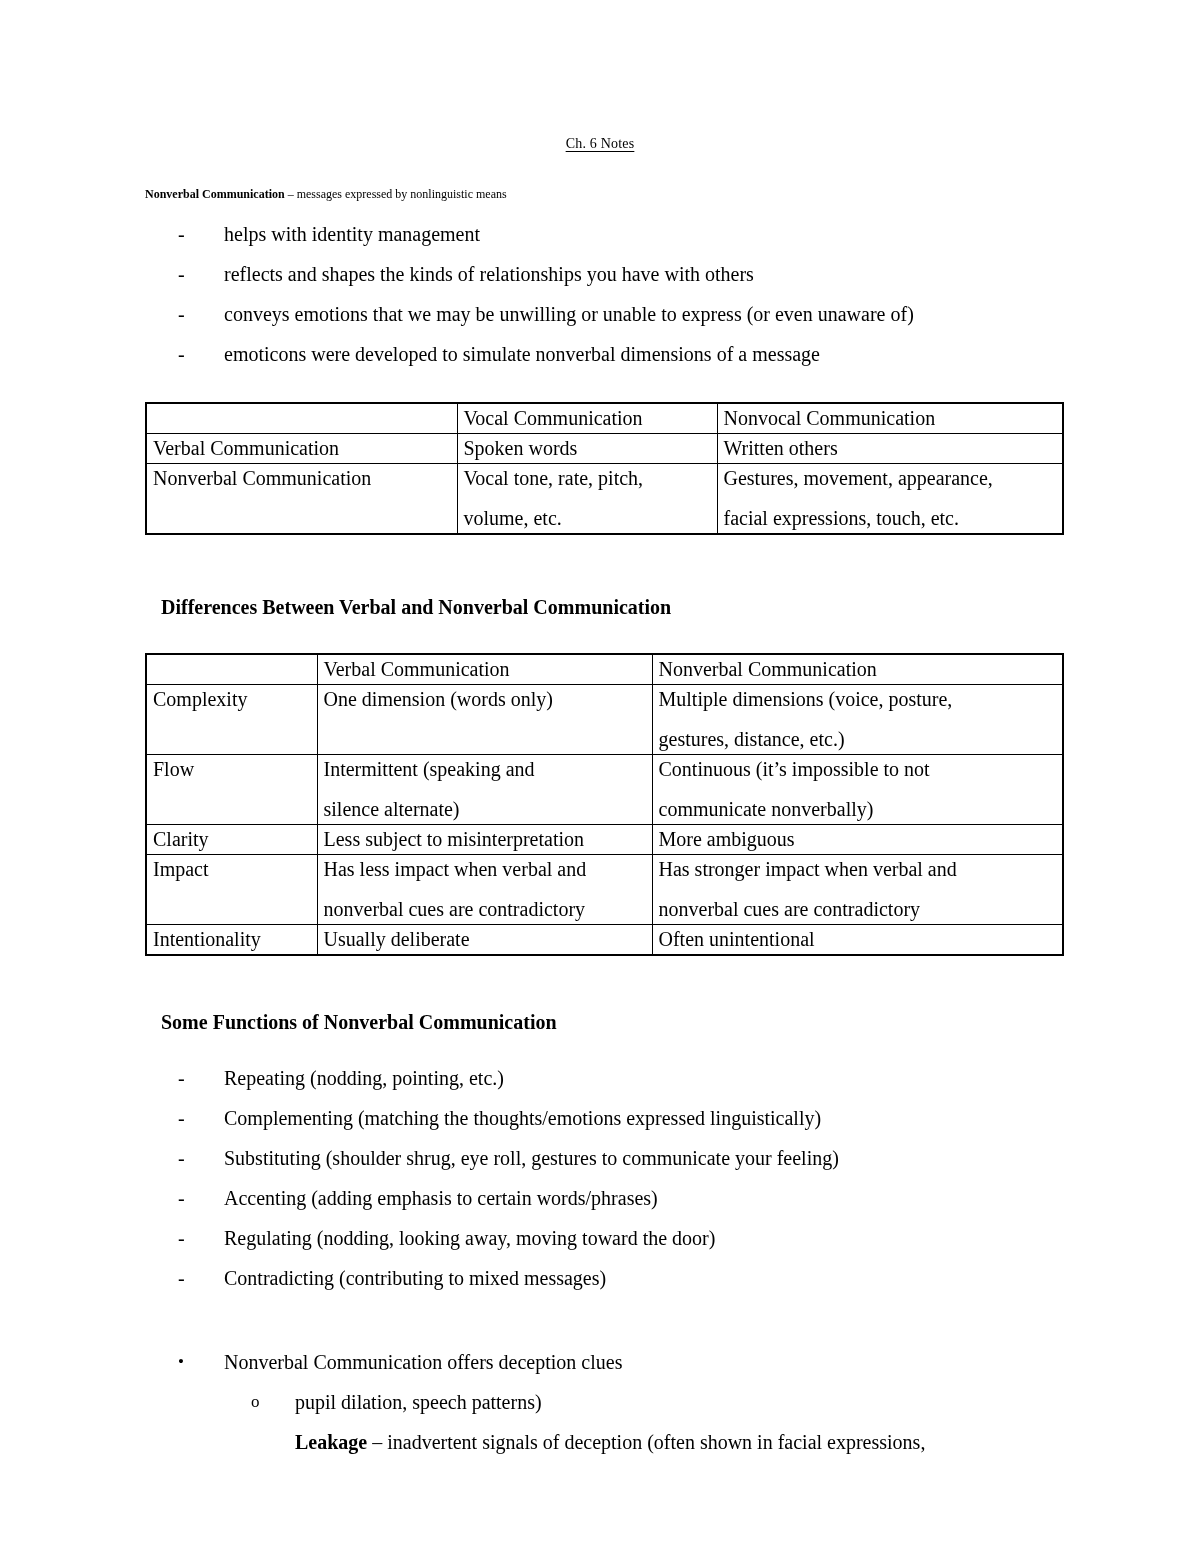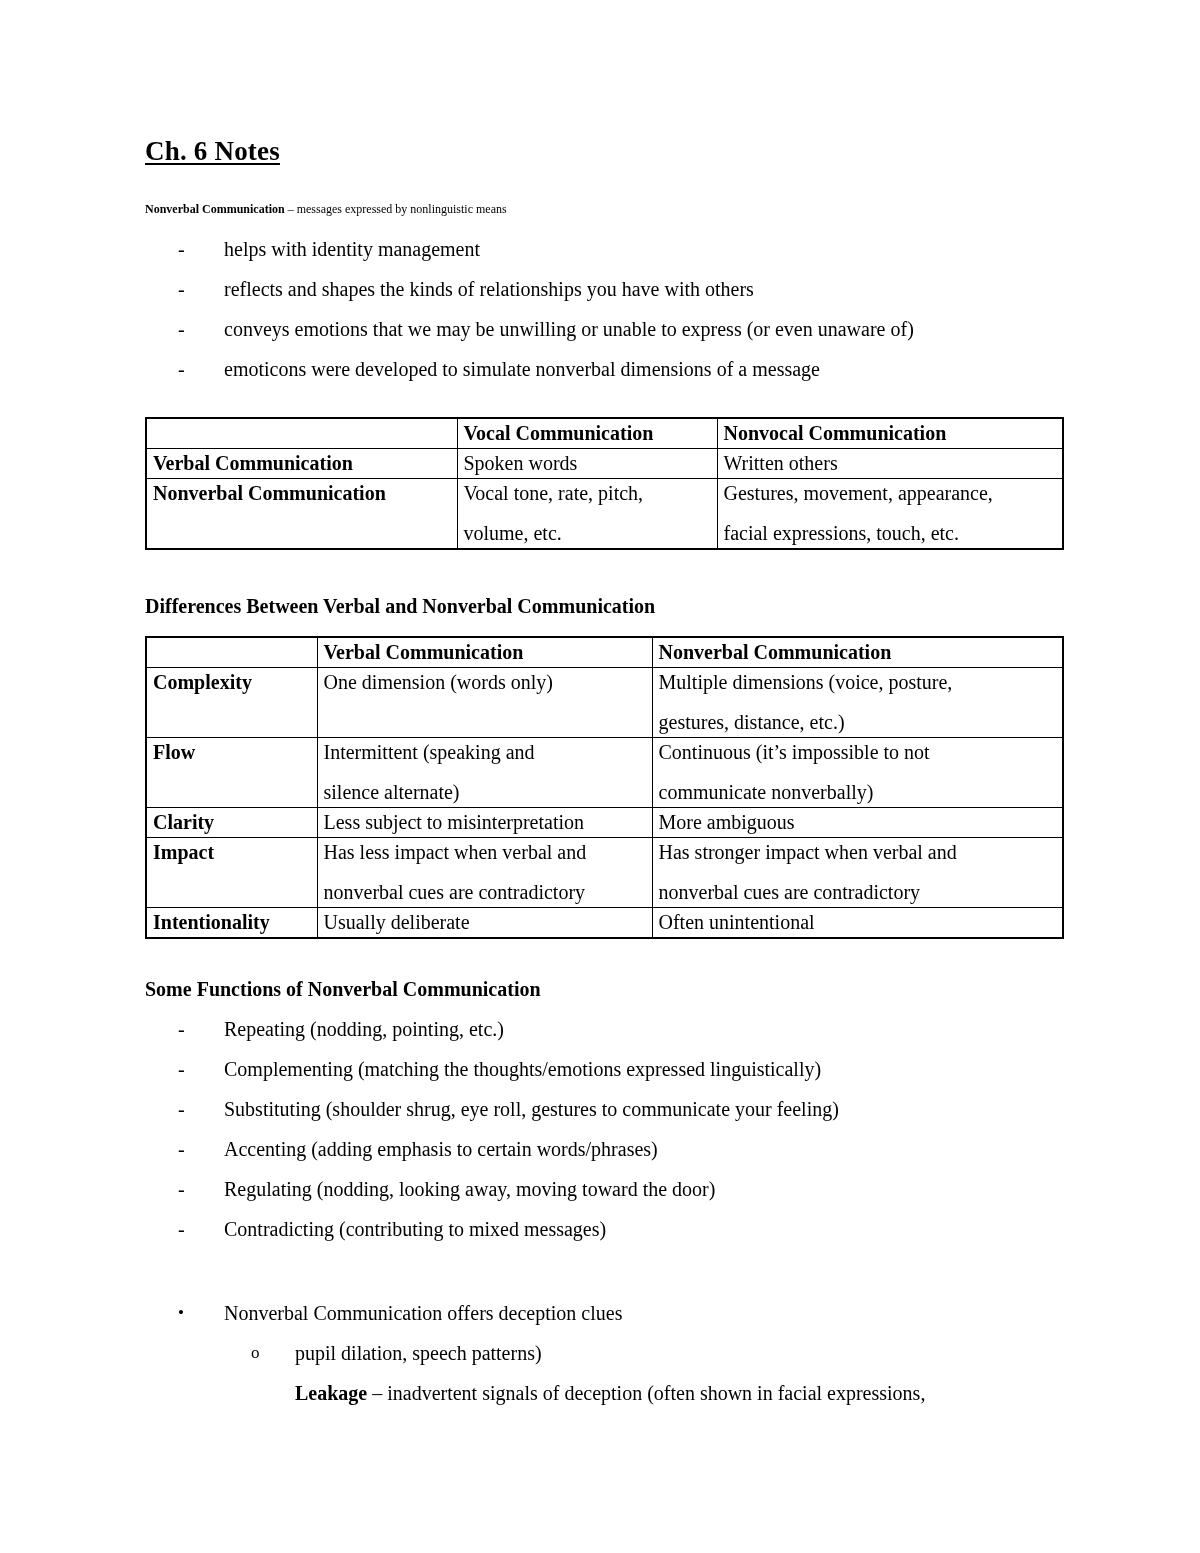--- a/index.html
+++ b/index.html
@@ -15,22 +15,23 @@
     -webkit-font-smoothing: antialiased;
   }
   .page {
     position: relative;
     width: 1200px;
     height: 1553px;
     box-sizing: border-box;
     padding: 136px 145px 0 145px;
   }
   .doc-title {
-    font-size: 27px;
-    font-weight: bold;
+    text-align: center;
+    font-size: 14px;
+    font-weight: normal;
     text-decoration: underline;
     text-underline-offset: 3px;
     letter-spacing: 0.2px;
     margin: 0 0 22px 0;
     line-height: 1.15;
   }
   .para {
     font-size: 12px;
     line-height: 40px;
     margin: 0;
@@ -69,21 +70,21 @@
     border: 2px solid #000;
   }
   table.note-table td {
     border: 1px solid #000;
     vertical-align: top;
     font-size: 20px;
     line-height: 29px;
     padding: 0 6px 0 6px;
   }
   table.note-table td.bold {
-    font-weight: bold;
+    font-weight: normal;
   }
   
   #table-vocal col.c1 { width: 311px; }
   #table-vocal col.c2 { width: 260px; }
   #table-vocal col.c3 { width: 346px; }
   #table-vocal tr.r1 td { height: 26px; }
   #table-vocal tr.r2 td { height: 26px; }
   #table-vocal tr.r3 td { height: 64px; }
   #table-vocal tr.r3 td .l2 { display: block; margin-top: 11px; }
 
@@ -93,21 +94,21 @@
   #table-diff col.c3 { width: 411px; }
   #table-diff tr.hdr td { height: 26px; }
   #table-diff tr.tall td { height: 66px; }
   #table-diff tr.short td { height: 27px; }
   #table-diff td .l2 { display: block; margin-top: 11px; }
 
   .section-head {
     font-size: 20px;
     font-weight: bold;
     line-height: 40px;
-    margin: 0;
+    margin: 16px;
   }
 
   ul.disc-list {
     list-style: none;
     margin: 0;
     padding: 0;
   }
   ul.disc-list > li {
     position: relative;
     font-size: 20px;

